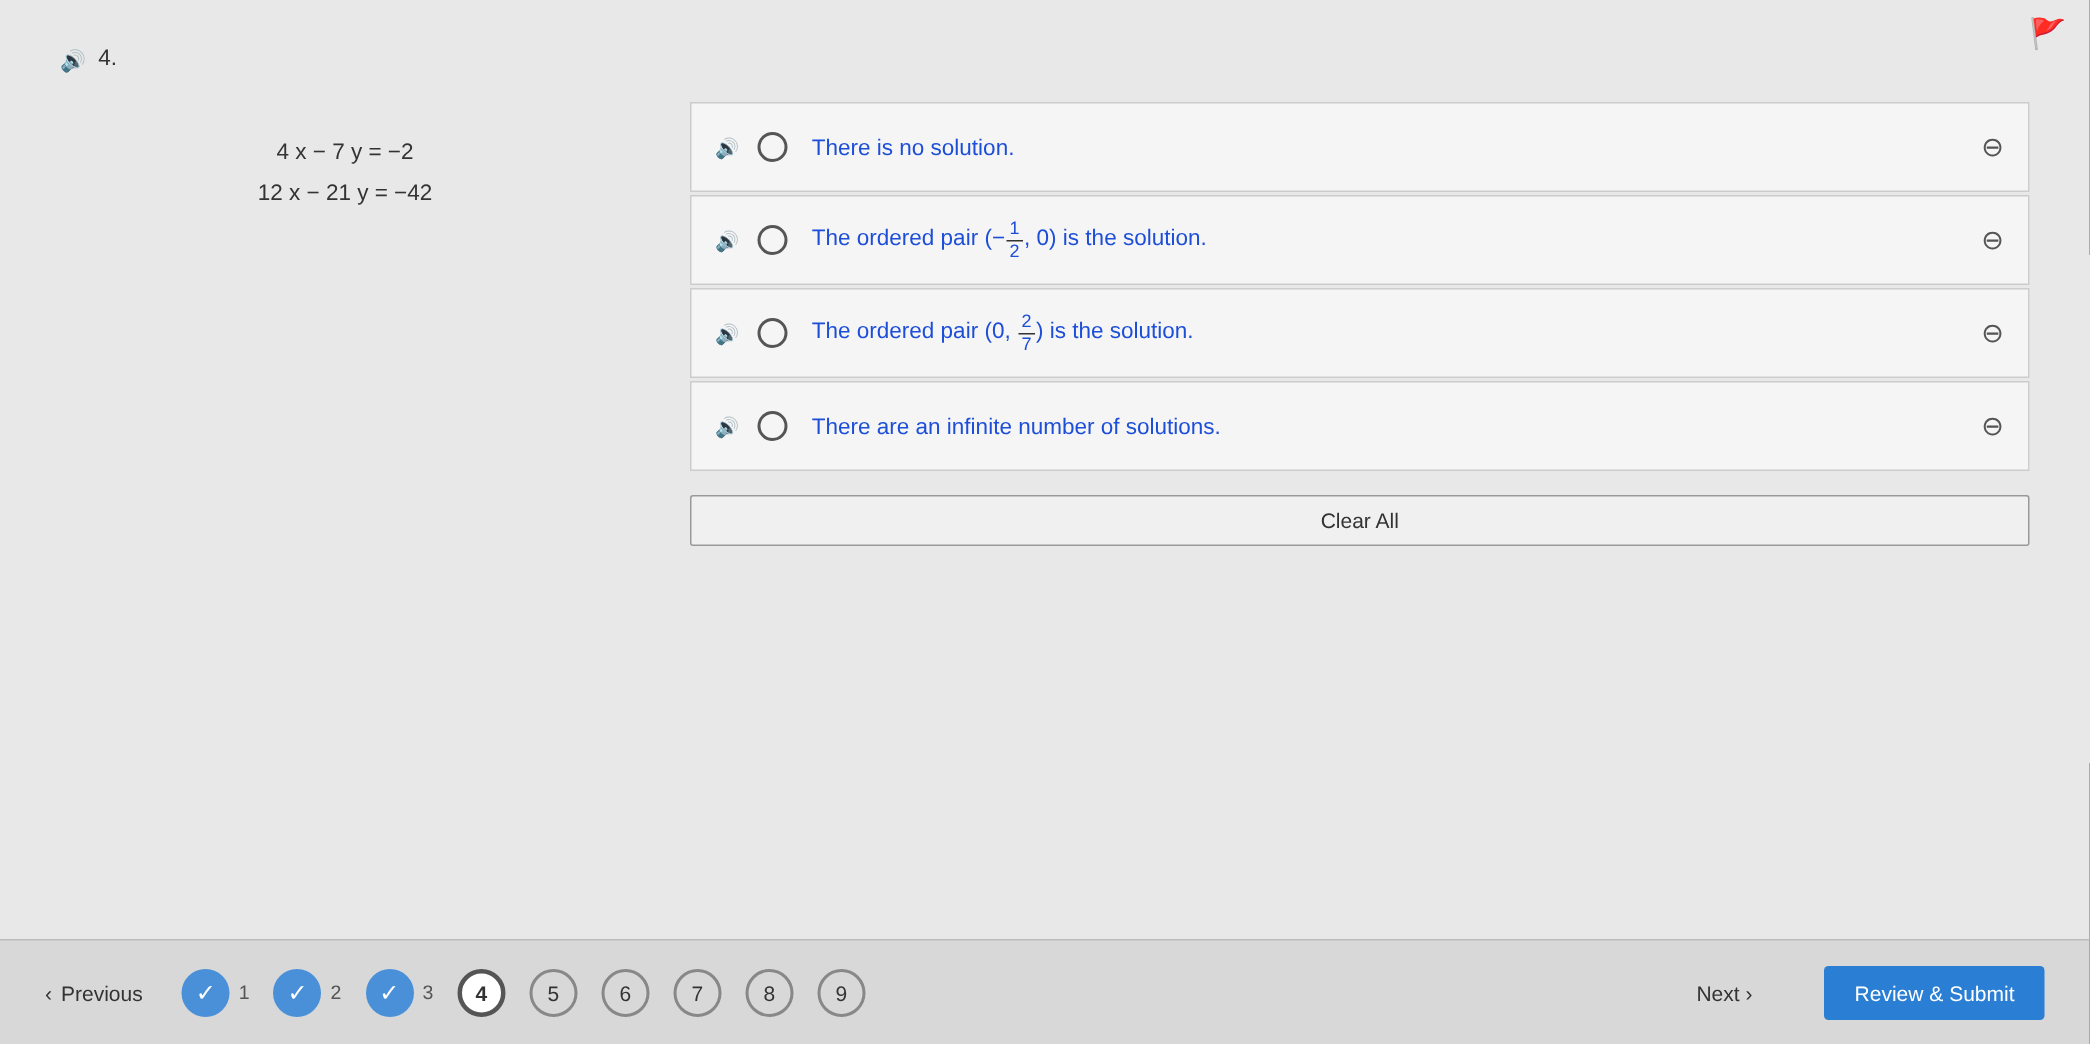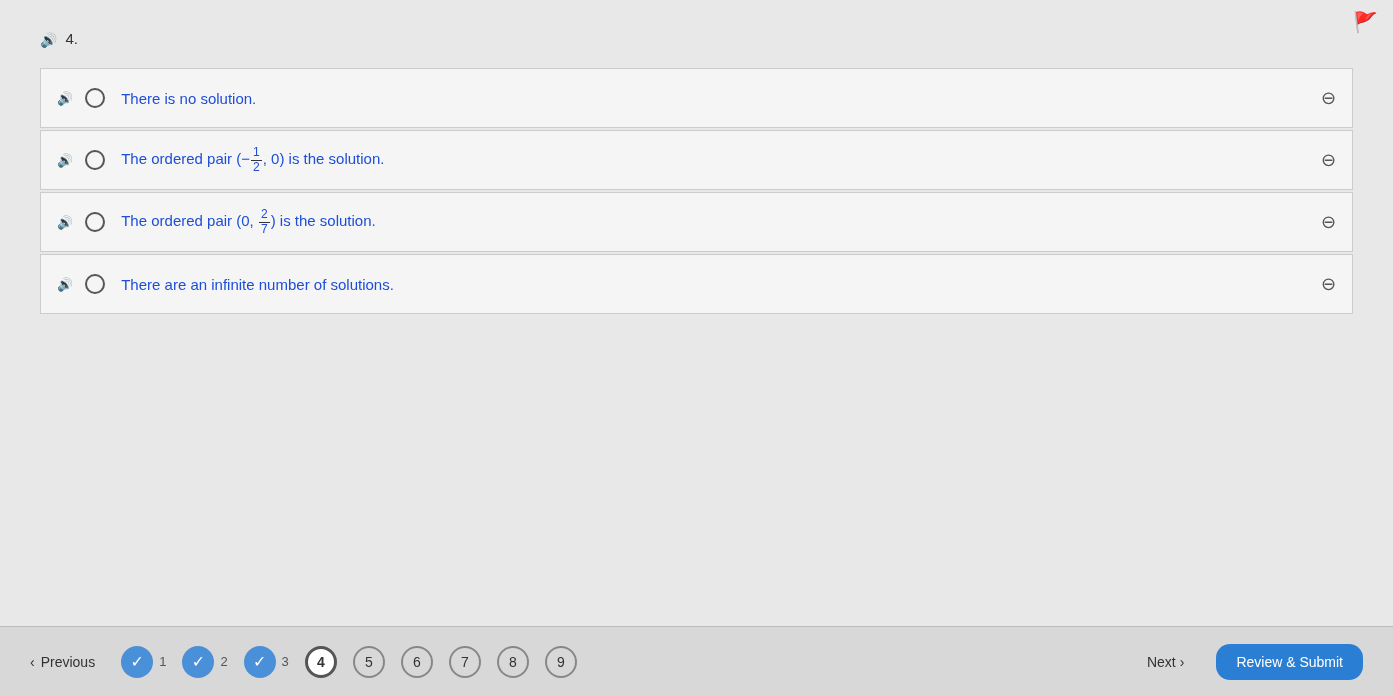--- a/index.html
+++ b/index.html
@@ -175,21 +175,22 @@
       margin-right: 16px;
       justify-content: flex-end;
     }
     .review-submit-btn {
       background: #2a7fd4;
       color: white;
       padding: 10px 20px;
       font-size: 14px;
       border: none;
       cursor: pointer;
-      border-radius: 14px;
+      border-radius: 3px;
+      margin-left: 16px;
     }
     .fraction {
       display: inline-flex;
       flex-direction: column;
       align-items: center;
       font-size: 13px;
       line-height: 1.1;
       vertical-align: middle;
       margin: 0 1px;
     }
@@ -210,20 +211,24 @@
 
   <div class="flag-icon">🚩</div>
 
   <div class="question-header">
     <span class="question-icon">🔊</span>
     <span class="question-number">4.</span>
   </div>
 
   <div class="content-area">
 
+    <div class="equations-panel">
+      <div class="equation">4 x − 7 y = −2</div>
+      <div class="equation">12 x − 21 y = −42</div>
+    </div>
 
     <div class="answers-panel">
 
       <div class="answer-option">
         <span class="speaker-icon">🔊</span>
         <div class="radio-circle"></div>
         <span class="answer-text">There is no solution.</span>
         <span class="minus-icon">⊖</span>
       </div>
 
@@ -255,20 +260,21 @@
         <span class="minus-icon">⊖</span>
       </div>
 
       <div class="answer-option">
         <span class="speaker-icon">🔊</span>
         <div class="radio-circle"></div>
         <span class="answer-text">There are an infinite number of solutions.</span>
         <span class="minus-icon">⊖</span>
       </div>
 
+      <button class="clear-all-btn">Clear All</button>
     </div>
   </div>
 </div>
 
 <div class="bottom-nav">
   <div class="prev-btn">
     <span>‹</span>
     <span>Previous</span>
   </div>
 

